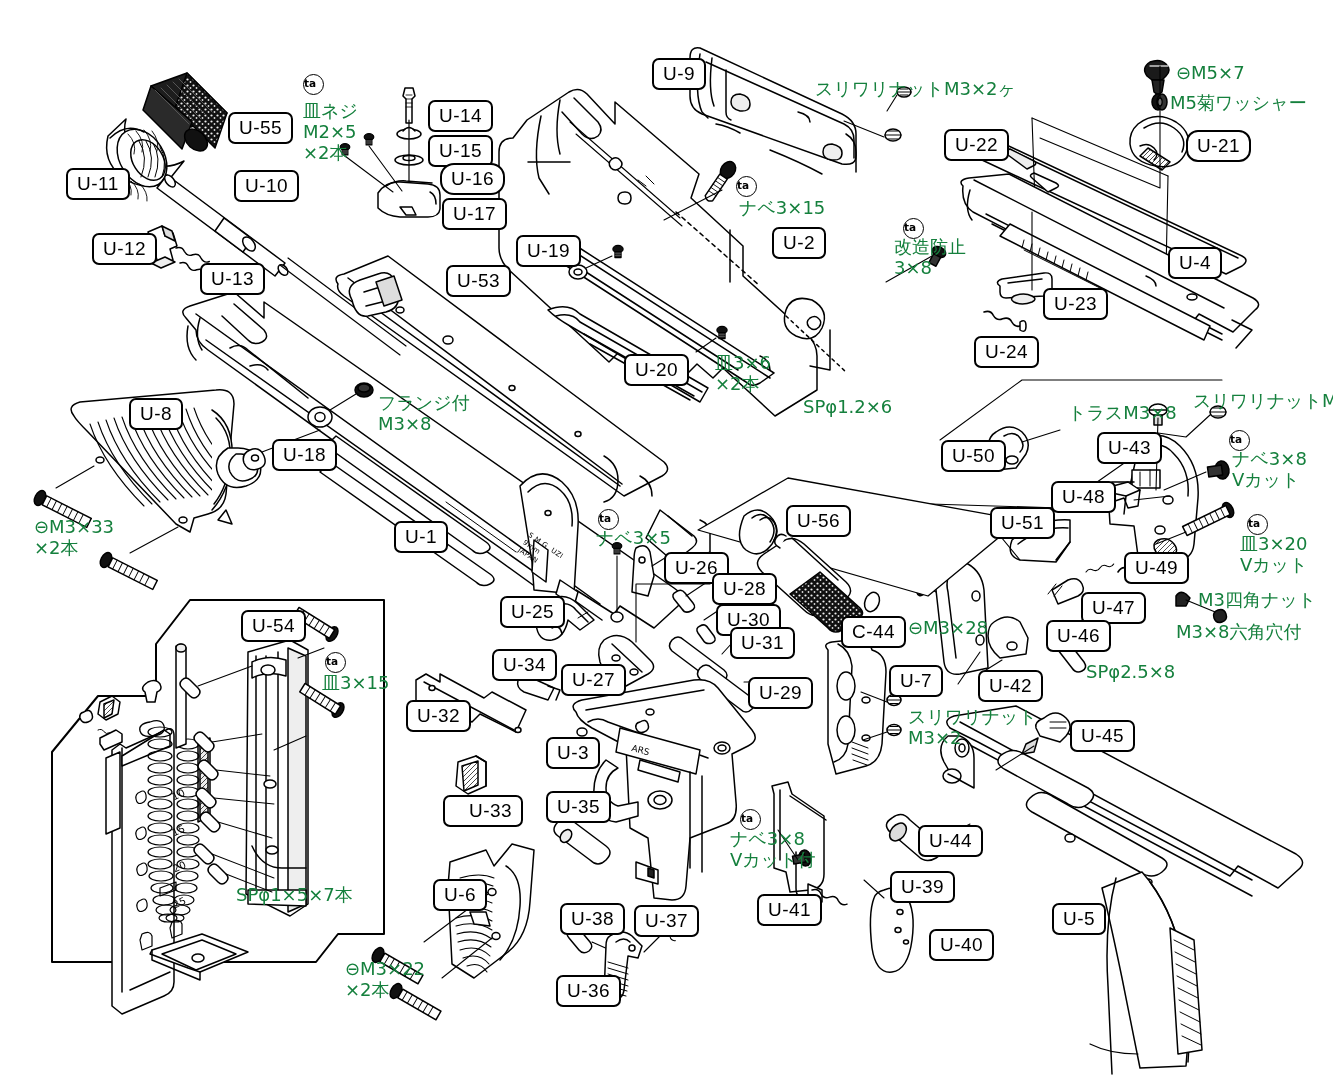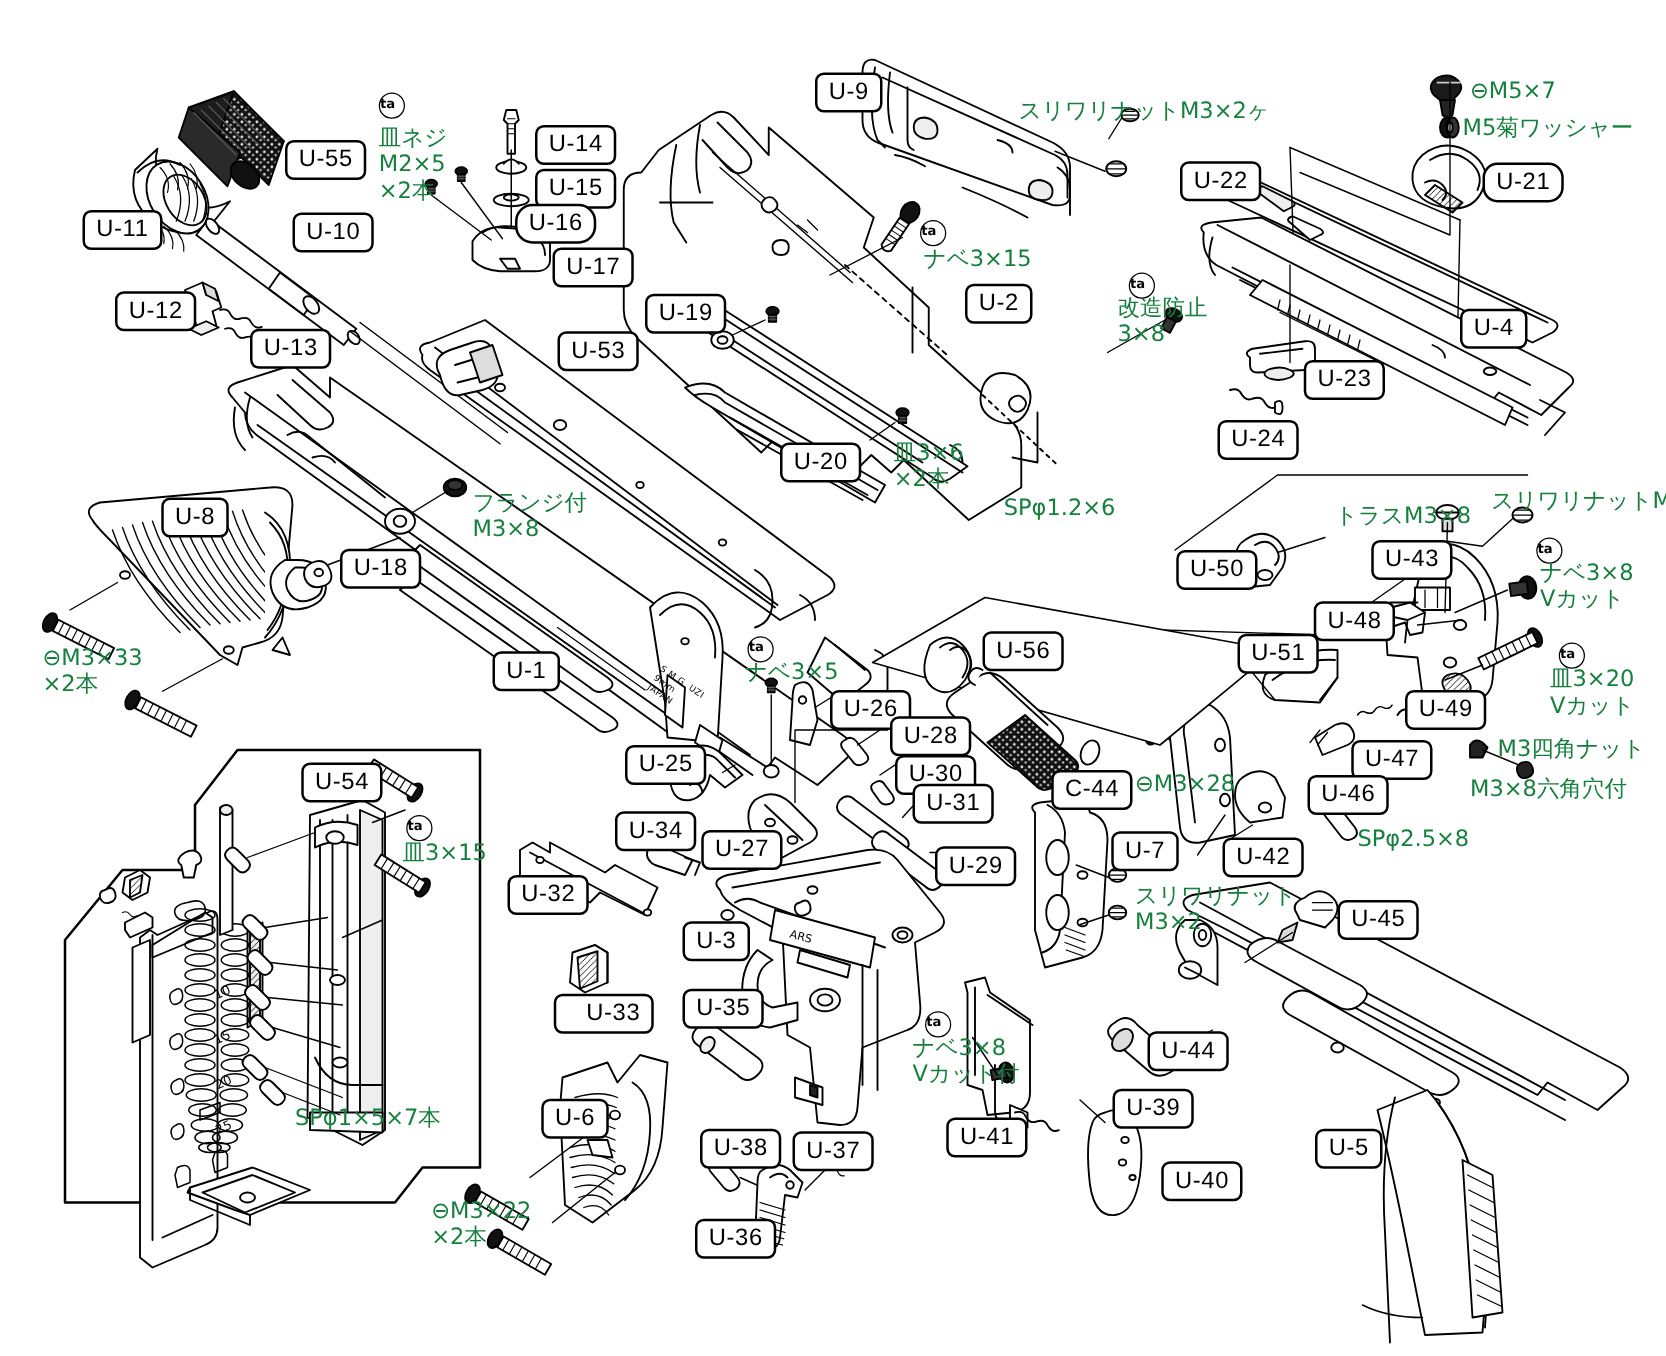--- a/index.html
+++ b/index.html
@@ -803,21 +803,21 @@
     </div>
 
   <div id="labels">
       <div class="lbl" style="left: 228px; top: 112px;">U-55</div>
       <div class="lbl" style="left: 66px; top: 168px;">U-11</div>
       <div class="lbl" style="left: 234px; top: 170px;">U-10</div>
       <div class="lbl" style="left: 92px; top: 233px;">U-12</div>
       <div class="lbl" style="left: 200px; top: 263px;">U-13</div>
       <div class="lbl" style="left: 428px; top: 100px;">U-14</div>
       <div class="lbl" style="left: 428px; top: 135px;">U-15</div>
-      <div class="lbl" style="left: 412px; top: 163px; border-radius: 14px;">U-16</div>
+      <div class="lbl" style="left: 440px; top: 163px; border-radius: 14px;">U-16</div>
       <div class="lbl" style="left: 442px; top: 198px;">U-17</div>
       <div class="lbl" style="left: 652px; top: 58px;">U-9</div>
       <div class="lbl" style="left: 772px; top: 227px;">U-2</div>
       <div class="lbl" style="left: 516px; top: 235px;">U-19</div>
       <div class="lbl" style="left: 446px; top: 265px;">U-53</div>
       <div class="lbl" style="left: 624px; top: 354px;">U-20</div>
       <div class="lbl" style="left: 944px; top: 129px;">U-22</div>
       <div class="lbl" style="left: 1186px; top: 130px; border-radius: 12px;">U-21</div>
       <div class="lbl" style="left: 1168px; top: 247px;">U-4</div>
       <div class="lbl" style="left: 1043px; top: 288px;">U-23</div>

